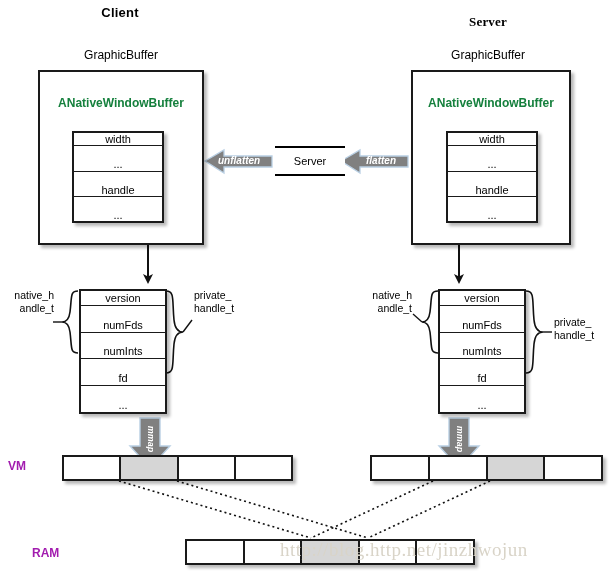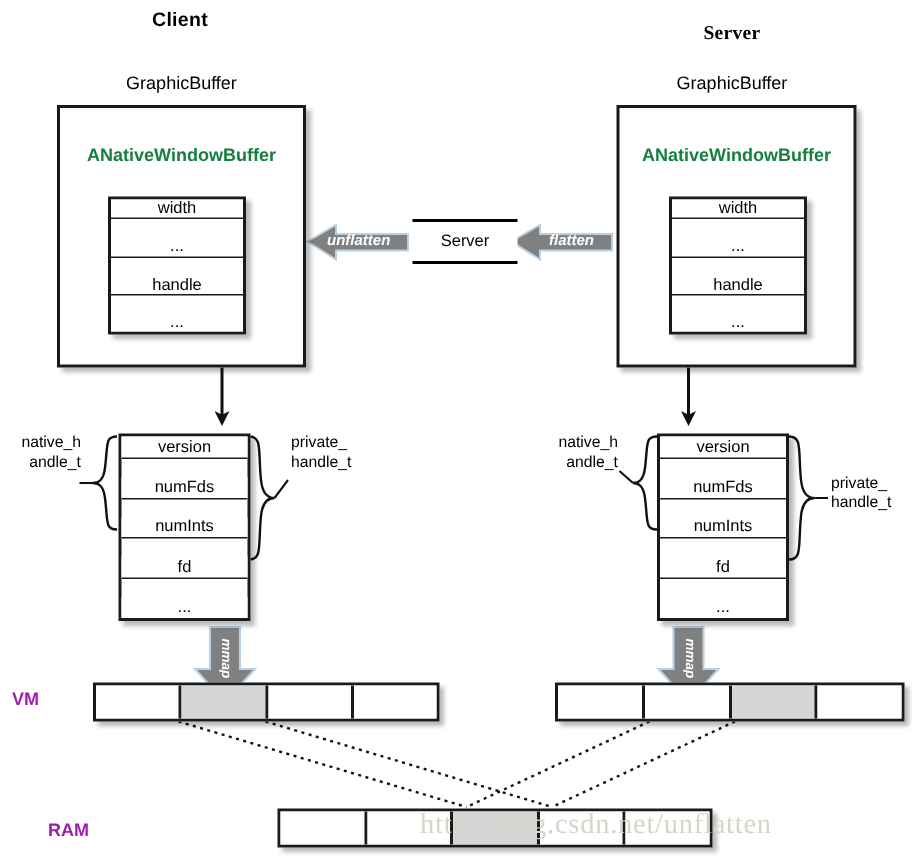--- a/index.html
+++ b/index.html
@@ -301,15 +301,15 @@
   <div class="abs mem-label" style="left:8px; top:546px;margin-left:24px;">RAM</div>
 
   <div class="abs mem-row" style="left:185px; top:539px; width:290px; height:26px;">
     <div class="mem-cell"></div>
     <div class="mem-cell"></div>
     <div class="mem-cell gray"></div>
     <div class="mem-cell"></div>
     <div class="mem-cell"></div>
   </div>
 
-  <div class="watermark" style="left:280px; top:539px;">http://blog.csdn.net/unflatten</div>
+  <div class="watermark" style="left:280px; top:539px;">http://blog.http.net/jinzhwojun</div>
 
 </div>
 
 </body></html>

